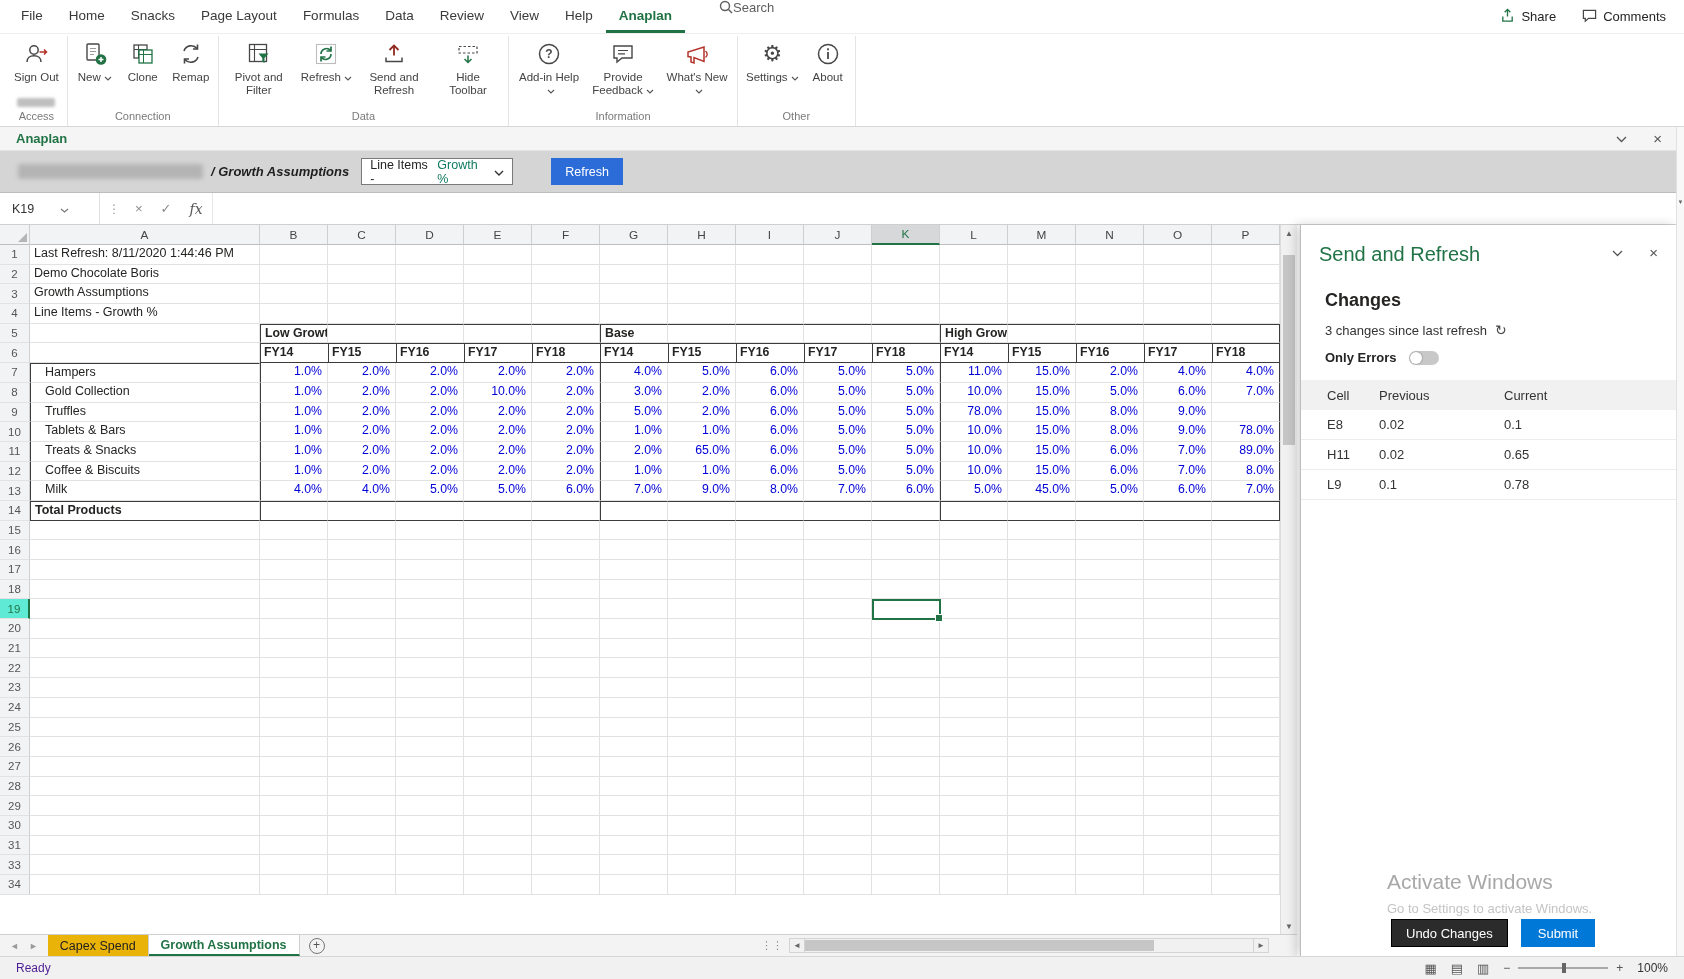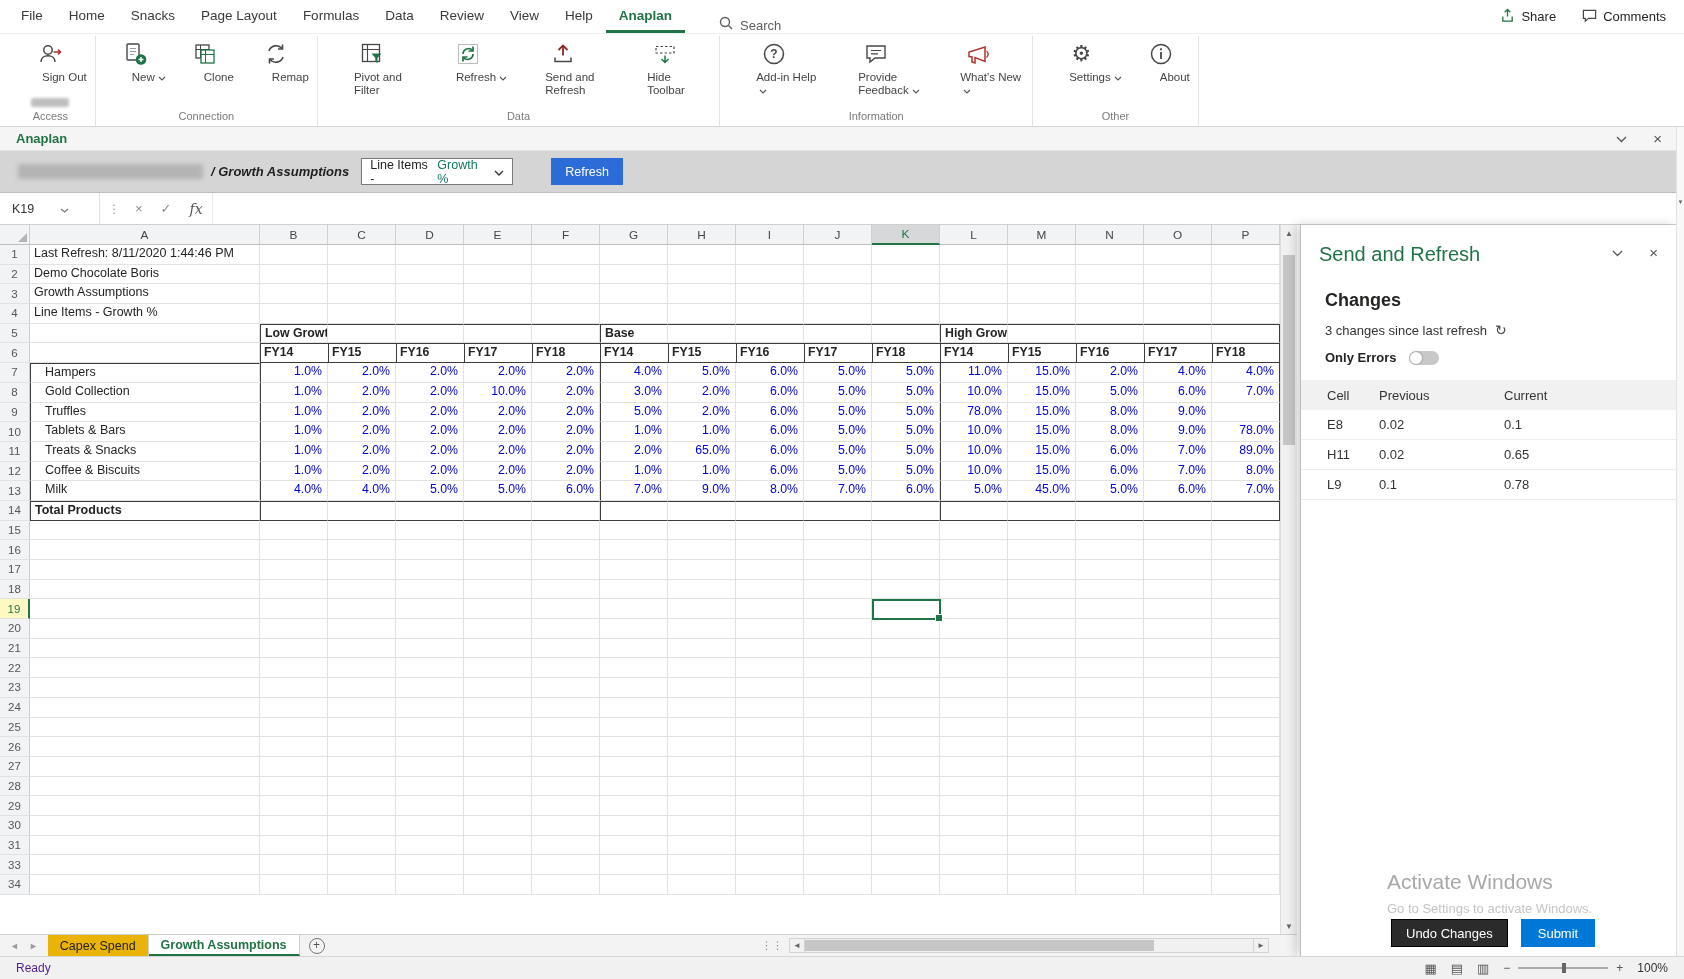--- a/index.html
+++ b/index.html
@@ -4,32 +4,32 @@
 <style>
   * { box-sizing: border-box; margin: 0; padding: 0; }
   html,body { width:1684px; height:979px; overflow:hidden; }
   body { font-family:"Liberation Sans", sans-serif; font-size:13px; color:#252423; background:#fff; position:relative; }
 
   
   .tabbar { position:absolute; top:0; left:0; width:1684px; height:34px; background:#fff; display:flex; align-items:stretch; border-bottom:1px solid #eee; z-index:2;}
   .tabs { display:flex; align-items:stretch; padding-left:8px;}
   .tab { display:flex; align-items:center; padding:0 13px; font-size:13.5px; color:#3b3a39; border-bottom:3px solid transparent; cursor:default;}
   .tab.active { color:#217346; font-weight:bold; border-bottom:3px solid #217346; }
-  .searchbox { display:flex; align-items:flex-end; gap:7px; margin-left:34px; color:#605e5c; font-size:13px;}
+  .searchbox { display:flex; align-items:flex-start; margin-left:34px; color:#605e5c; font-size:13px;}
   .tb-right { margin-left:auto; display:flex; align-items:center; gap:26px; padding-right:18px;}
   .tb-btn { display:flex; align-items:center; gap:6px; font-size:13px; color:#252423;}
 
   
   .ribbon { position:absolute; top:34px; left:0; width:1684px; height:93px; background:#fff; border-bottom:1px solid #d8d8d8; display:flex; align-items:stretch; padding:2px 2px 0 6px; z-index:2;}
   .rgroup { display:flex; flex-direction:column; border-right:1px solid #e4e4e4; padding:0 3px;}
   .rbtns { flex:1; display:flex; align-items:flex-start; }
   .rbtn { display:flex; flex-direction:column; align-items:center; min-width:48px; padding:4px 5px 0 5px; gap:3px; cursor:default;}
   .ricon { height:28px; display:flex; align-items:center; justify-content:center;}
   .glyph { color:#474747; }
-  .rlabel { font-size:11.5px; color:#444; line-height:13px; max-width:64px;margin-left:28px;}
+  .rlabel { font-size:11.5px; color:#444; text-align:center; line-height:13px; max-width:64px;}
   .bchev { display:inline-block; margin-left:3px; }
   .rgname { font-size:11px; color:#7a7a7a; text-align:center; padding:3px 8px 4px;}
   .redact-sm { width:38px; height:9px; background:#bfbfbf; filter:blur(1.5px); margin:1px auto 0; border-radius:2px;}
 
   
   .addin-header { position:absolute; top:127px; left:0; width:1684px; height:24px; background:#f5f5f5; border-bottom:1px solid #e3e3e3; display:flex; align-items:center; z-index:2;}
   .addin-title { color:#217346; font-weight:bold; font-size:13px; padding-left:16px;}
   .ah-icons { margin-left:auto; display:flex; gap:26px; padding-right:22px; align-items:center;}
   .xicon { color:#555; font-size:15px; line-height:1; cursor:default;}
 
@@ -53,21 +53,21 @@
   
   .grid { position:absolute; top:225px; left:0; width:1280px; height:710px; background:#fff; z-index:1;}
   .gh-row { display:flex; height:20px; }
   .gh-cell { flex:0 0 68px; background:#f2f3f4; border-right:1px solid #cfcfcf; border-bottom:1px solid #bfbfbf; font-size:11.8px; color:#444; display:flex; align-items:center; justify-content:center; cursor:default;}
   .gh-a { flex:0 0 230px; }
   .gh-corner { flex:0 0 30px; position:relative; }
   .gh-corner::after { content:''; position:absolute; right:2px; bottom:2px; border-left:9px solid transparent; border-bottom:9px solid #b5b5b5;}
   .gh-cell.sel-col { background:#d6d8d9; border-bottom:2px solid #217346; color:#217346; }
   .g-row { display:flex; height:19.7px; }
   .rownum { flex:0 0 30px; background:#f2f3f4; border-right:1px solid #cfcfcf; border-bottom:1px solid #e2e2e2; font-size:11.5px; color:#555; display:flex; align-items:center; justify-content:center; cursor:default;}
-  .rownum.sel-row { background:#fef9c3; border-right:2px solid #217346; color:#217346;}
+  .rownum.sel-row { background:#5eead4; border-right:2px solid #217346; color:#217346;}
   .cell { flex:0 0 68px; height:100%; border-right:1px solid #e2e2e2; border-bottom:1px solid #e2e2e2; font-size:12.3px; line-height:17.5px; padding:0 4px; white-space:nowrap; overflow:hidden; cursor:cell;}
   .colA { flex:0 0 230px; font-size:12.5px; }
   .lbl { padding-left:14px; }
   .bold { font-weight:bold; }
   .fy { font-weight:bold; border-right:none; padding-left:3px;}
   .v { color:#0000d8; text-align:right; padding-right:5px;}
   .bl-d { border-left:1px solid #3c3c3c; }
   .br-d { border-right:1px solid #3c3c3c !important; }
   .bt-d { border-top:1px solid #3c3c3c; }
   .bb-d { border-bottom:1px solid #3c3c3c !important; }

